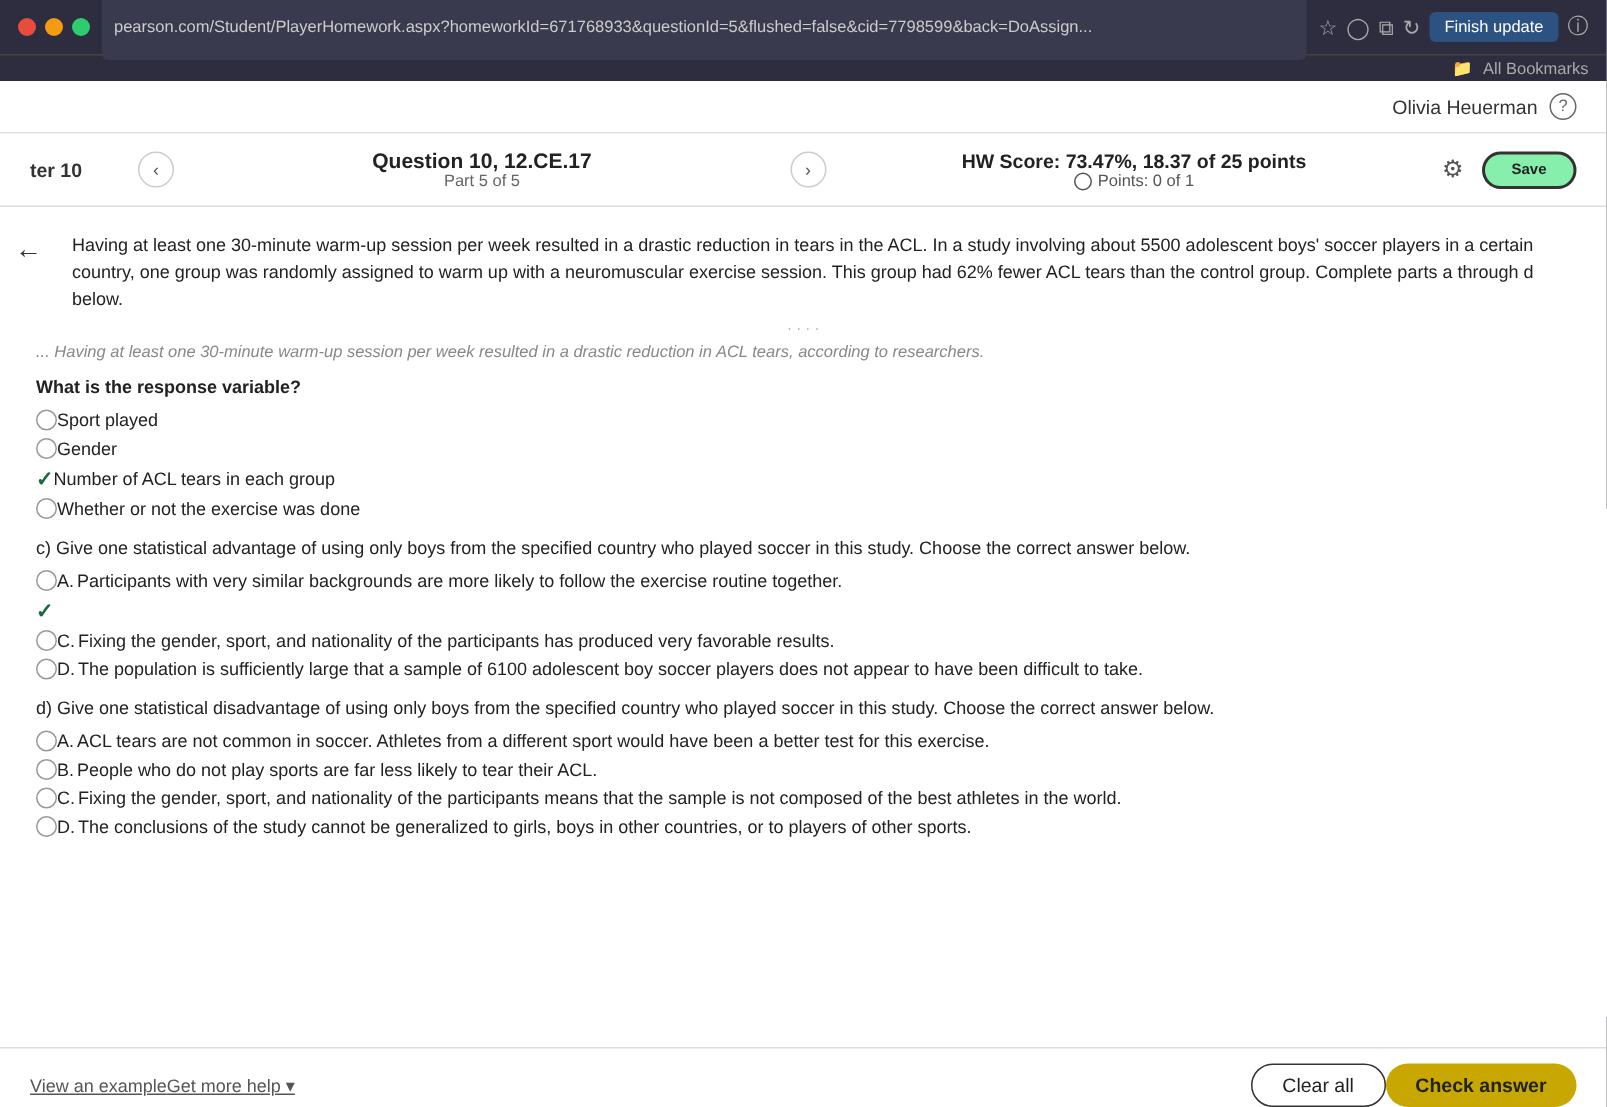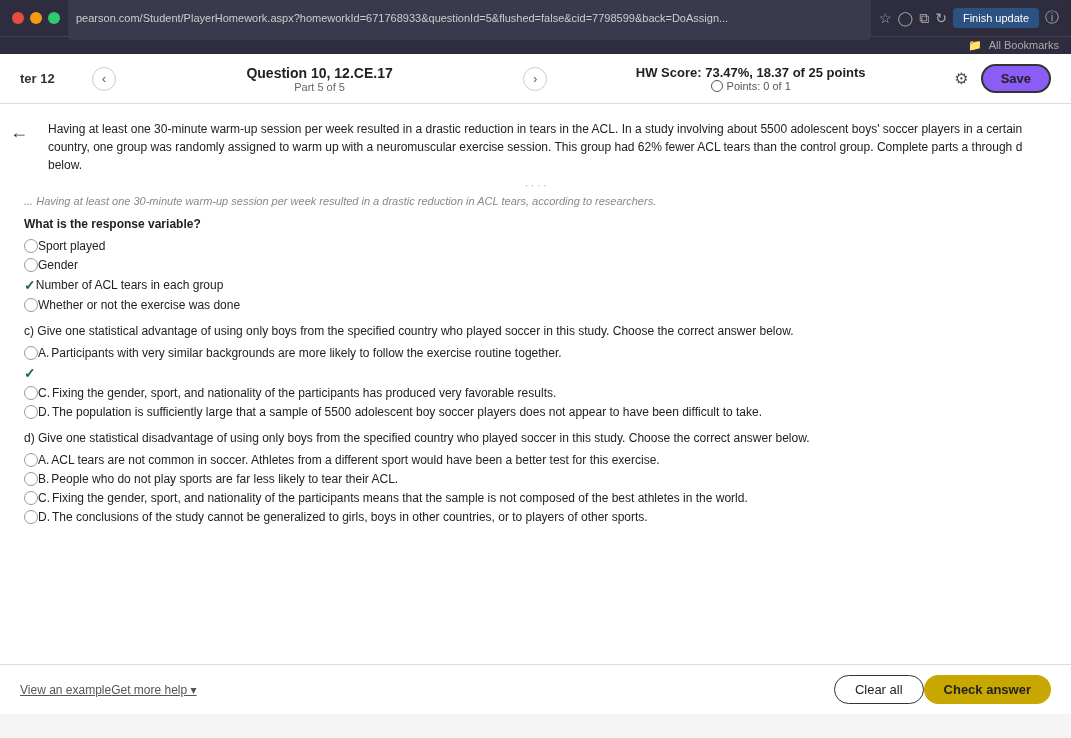--- a/index.html
+++ b/index.html
@@ -157,25 +157,25 @@
       display: flex;
       align-items: center;
       gap: 10px;
     }
     .gear-icon {
       font-size: 16px;
       color: #555;
       cursor: pointer;
     }
     .save-btn {
-      background: #8b5cf6;
+      background: #86efac;
       border: 2px solid #333;
       border-radius: 20px;
       padding: 5px 18px;
-      font-size: 13px;
+      font-size: 10px;
       font-weight: bold;
       cursor: pointer;
       color: #222;
     }
 
     
     .content-area {
       background: white;
       margin: 0;
       padding: 16px 24px;
@@ -328,23 +328,27 @@
     <span style="color:#aaa;font-size:14px;">ⓘ</span>
   </div>
 </div>
 <div class="bookmarks-bar">
   <span style="margin-right:4px;">📁</span>
   <span>All Bookmarks</span>
 </div>
 
 <div class="app">
 
+  <div class="top-header">
+    <span class="user-name">Olivia Heuerman</span>
+    <div class="help-icon">?</div>
+  </div>
 
   <div class="question-header">
-    <span class="chapter-label">ter 12</span>
+    <span class="chapter-label">ter 10</span>
 
     <button class="nav-btn">‹</button>
 
     <div class="question-title-block">
       <div class="question-title">Question 10, 12.CE.17</div>
       <div class="question-subtitle">Part 5 of 5</div>
     </div>
 
     <button class="nav-btn">›</button>
 
@@ -410,21 +414,21 @@
         <span class="check-mark">✓</span>
       </div>
 
       <div class="radio-option">
         <div class="radio-circle empty"></div>
         <span><span class="option-letter">C.</span><span>Fixing the gender, sport, and nationality of the participants has produced very favorable results.</span></span>
       </div>
 
       <div class="radio-option">
         <div class="radio-circle empty"></div>
-        <span><span class="option-letter">D.</span><span>The population is sufficiently large that a sample of 5500 adolescent boy soccer players does not appear to have been difficult to take.</span></span>
+        <span><span class="option-letter">D.</span><span>The population is sufficiently large that a sample of 6100 adolescent boy soccer players does not appear to have been difficult to take.</span></span>
       </div>
     </div>
 
     <p class="section-question">d) Give one statistical disadvantage of using only boys from the specified country who played soccer in this study. Choose the correct answer below.</p>
 
     <div class="radio-group">
 
       <div class="radio-option">
         <div class="radio-circle empty"></div>
         <span><span class="option-letter">A.</span><span>ACL tears are not common in soccer. Athletes from a different sport would have been a better test for this exercise.</span></span>

